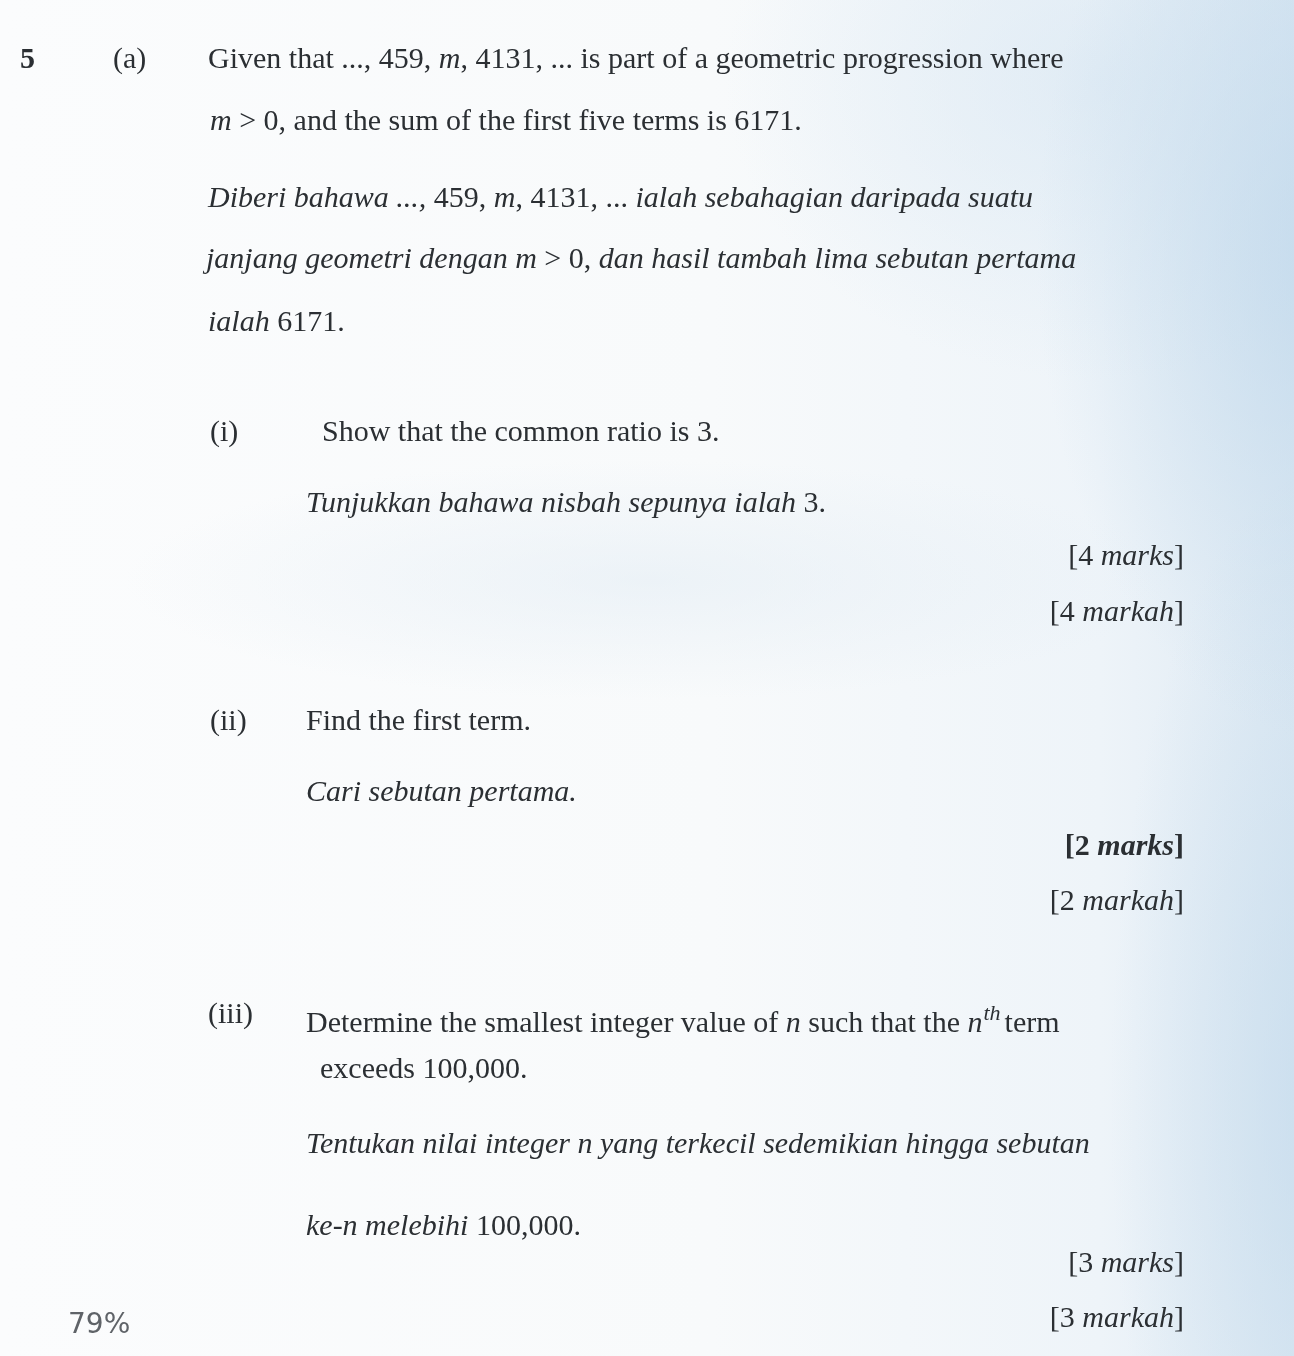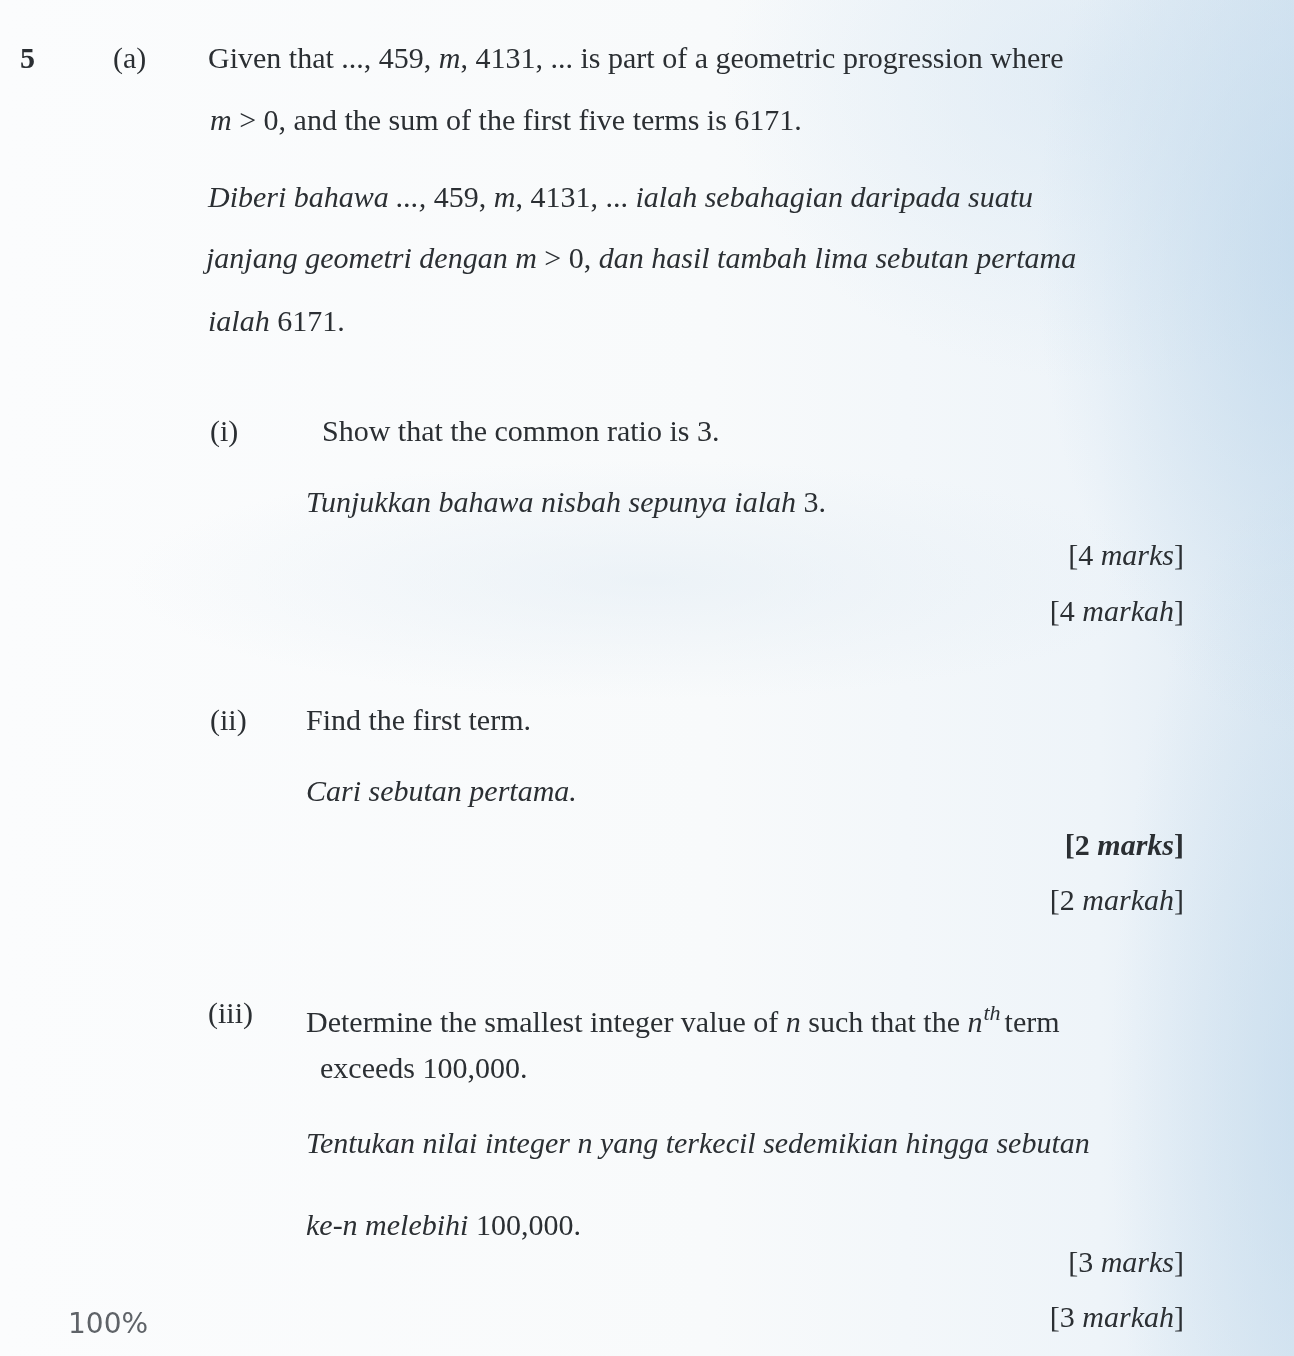--- a/index.html
+++ b/index.html
@@ -88,13 +88,13 @@
 <div class="abs txt" style="left:306px; top:1183px;margin-top:24px;">
   <span class="it">ke-n melebihi </span><span>100,000.</span>
 </div>
 <div class="abs txt right mark-wrap" style="left:784px; top:1244px;">
   <span>[3 </span><span class="it">marks</span><span>]</span>
 </div>
 <div class="abs txt right mark-wrap" style="left:784px; top:1299px;">
   <span>[3 </span><span class="it">markah</span><span>]</span>
 </div>
 
-<div class="abs zoom-indicator" style="left:68px; top:1307px;">100%</div>
+<div class="abs zoom-indicator" style="left:68px; top:1307px;">79%</div>
 
 </body></html>

